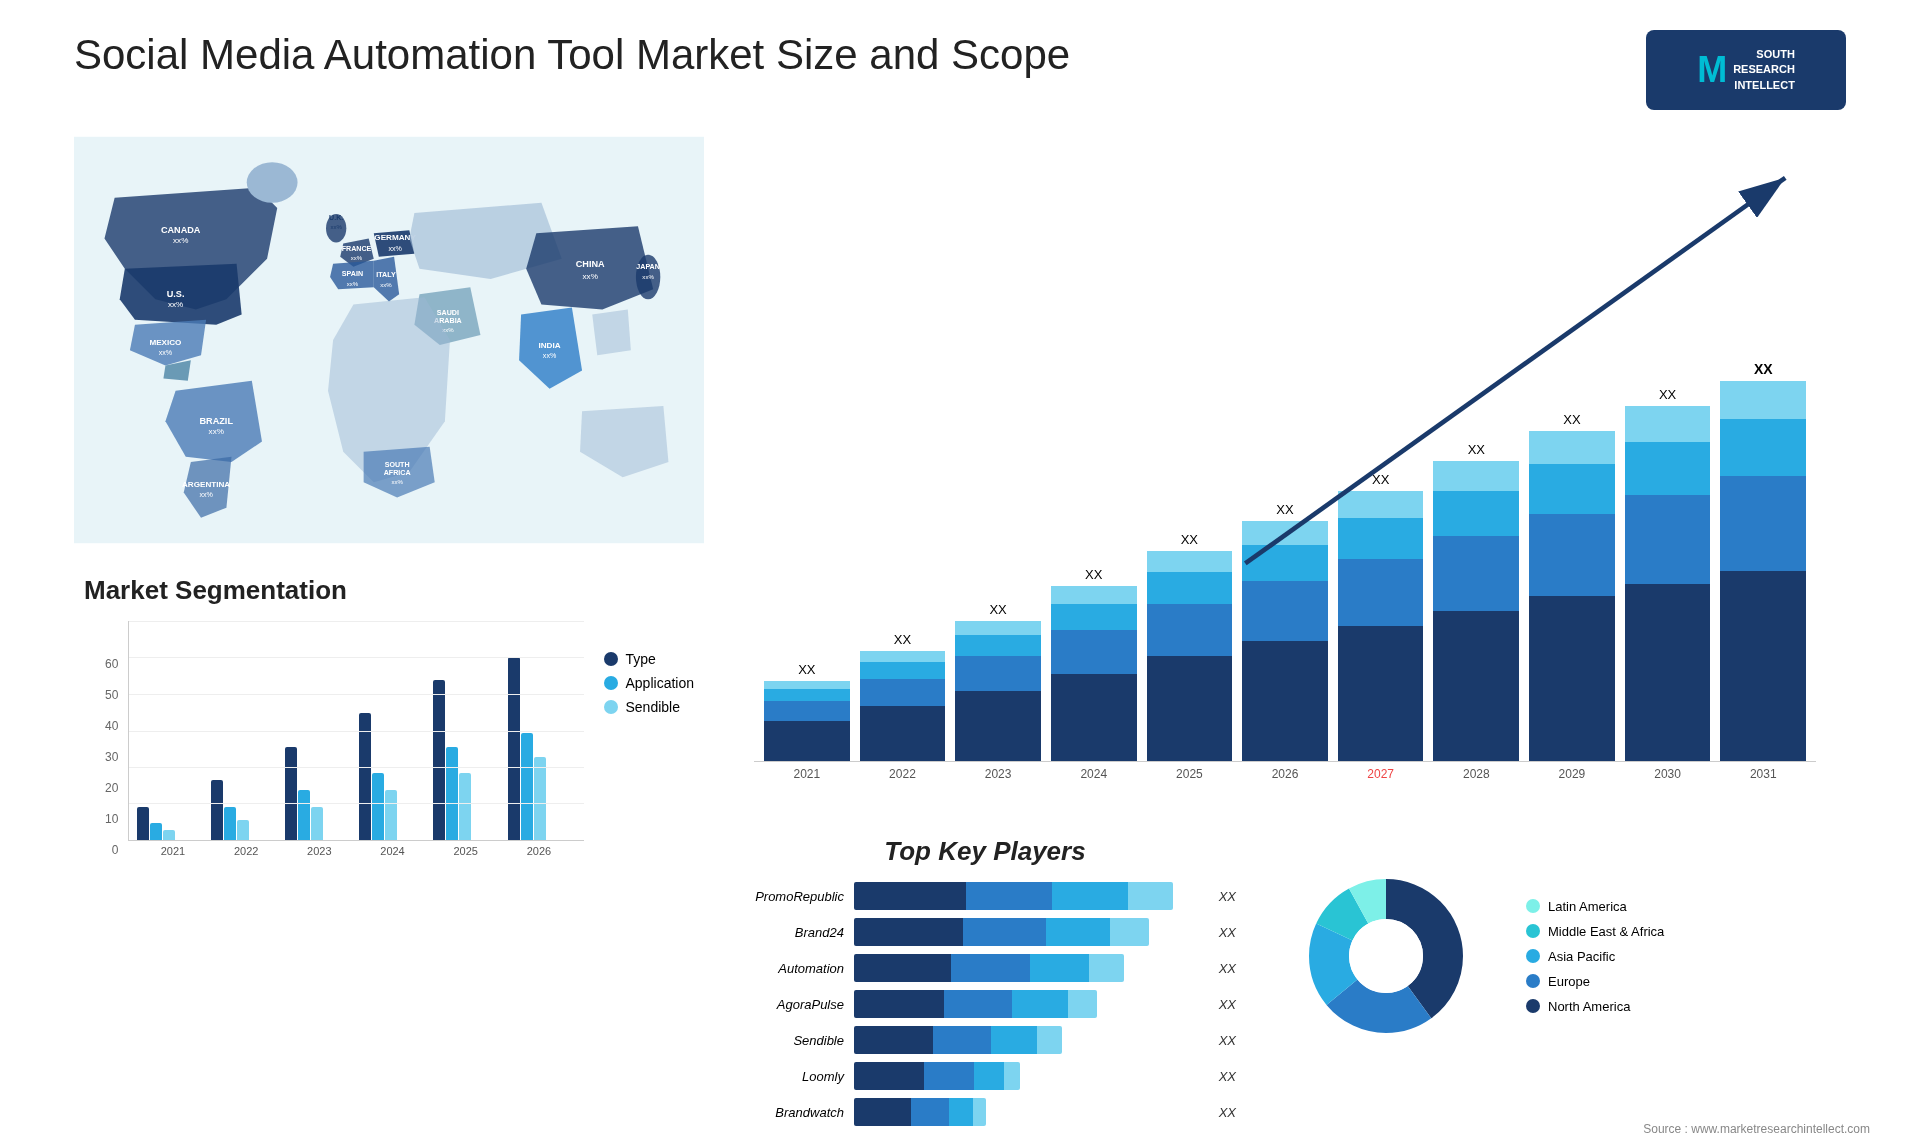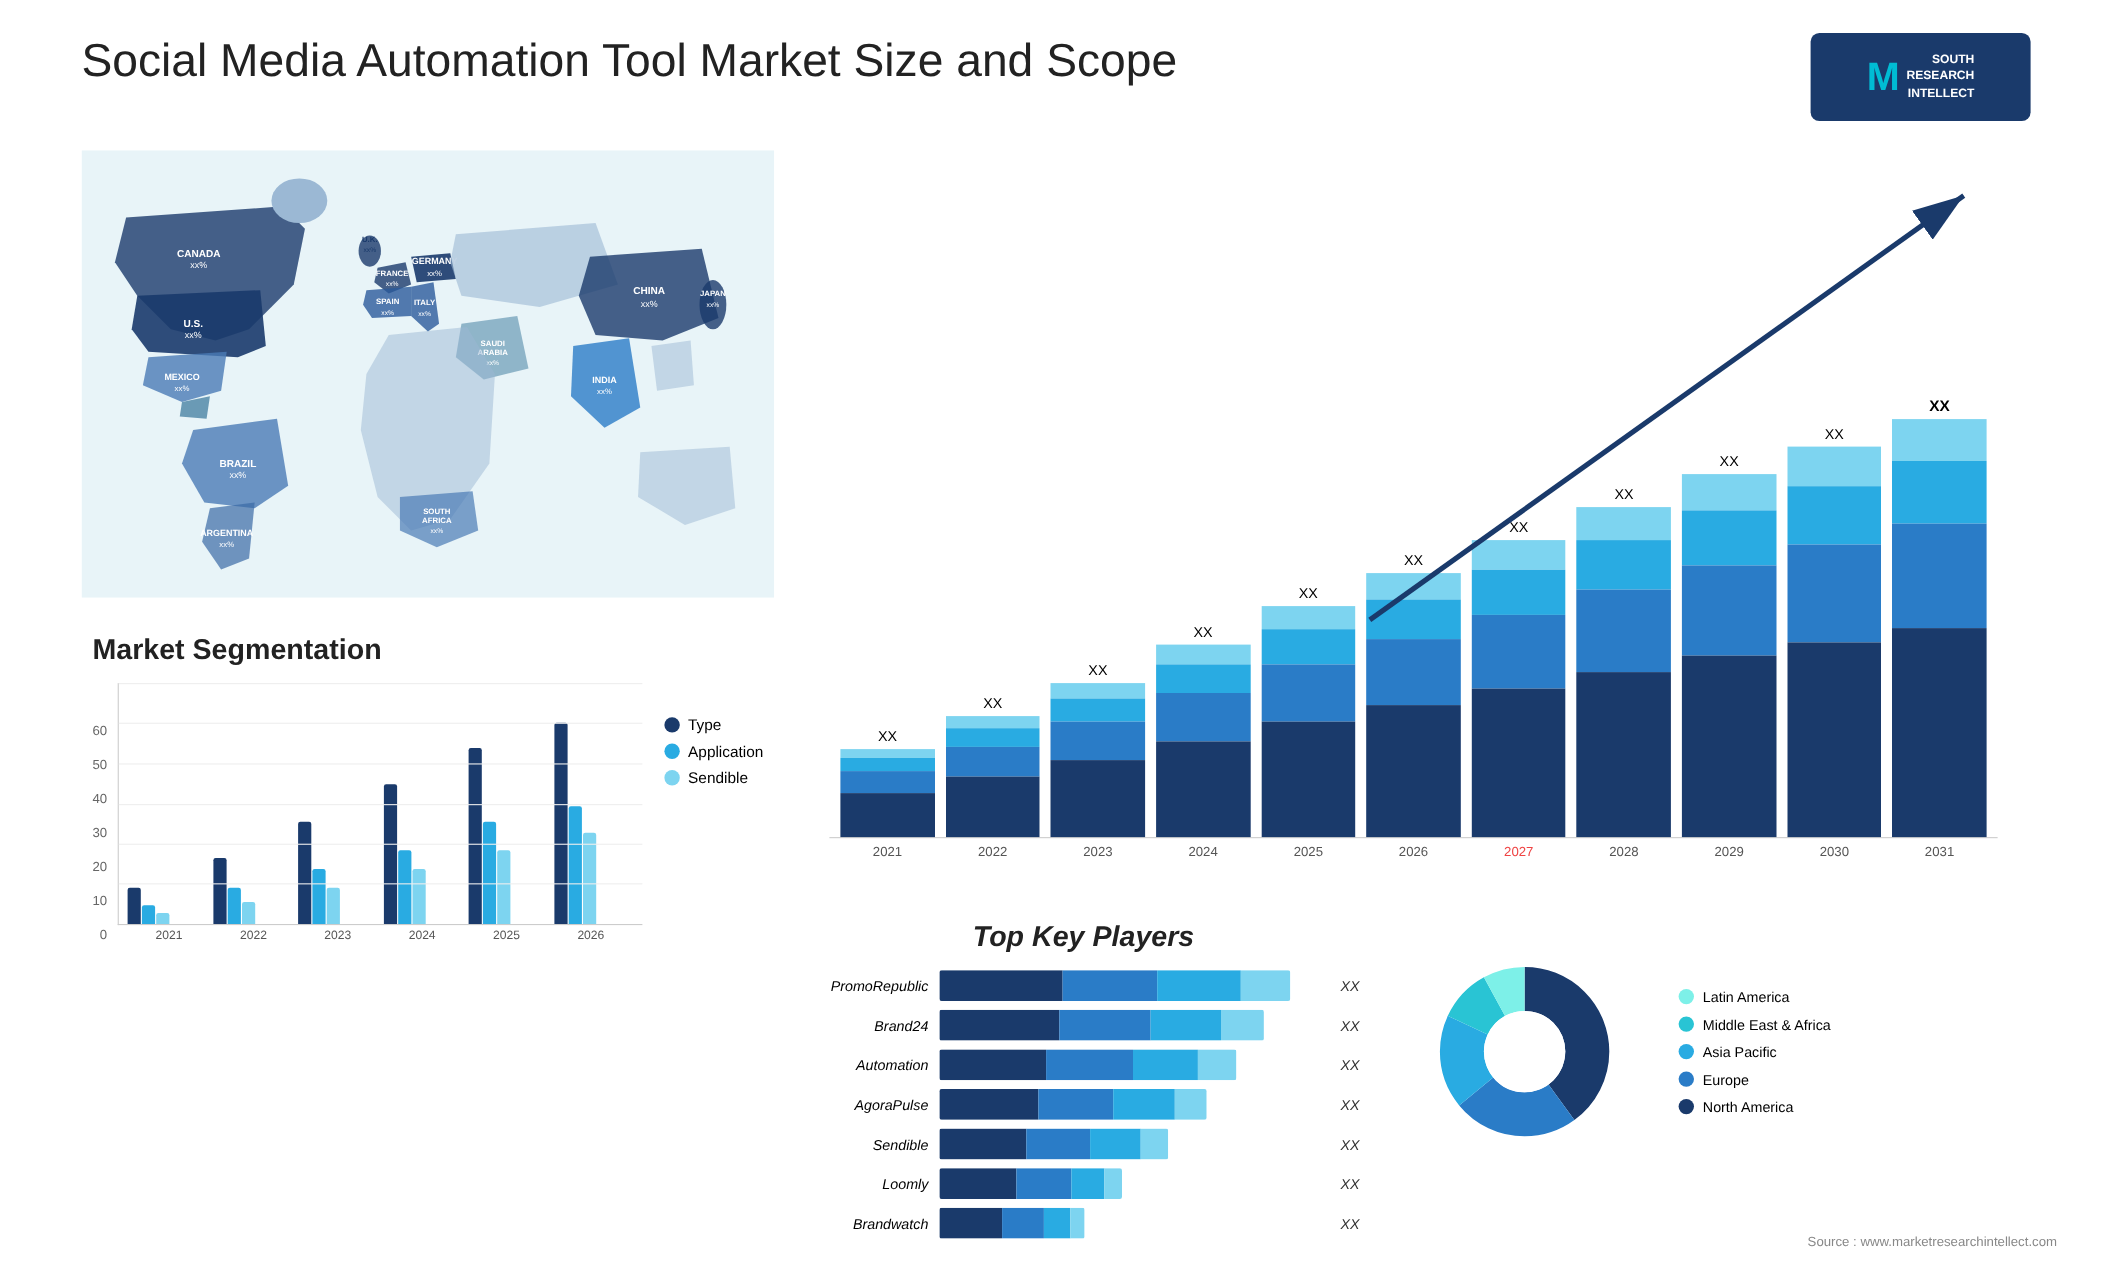--- a/index.html
+++ b/index.html
@@ -345,21 +345,21 @@
 
           <path d="M 510,175 L 545,170 L 548,210 L 515,215 Z" fill="#9bb8d4" opacity="0.5"></path>
         </svg>
       </div>
 
       <div class="segmentation-section">
         <div class="section-title">Market Segmentation</div>
         <div class="seg-chart-with-legend">
           <div class="seg-chart-inner">
 
-            <div style="display:flex; align-items:flex-end; gap:5px;">
+            <div style="display:flex; align-items:flex-end; gap:5px;margin-left:21px;">
               <div class="seg-y-axis">
                 <span>60</span>
                 <span>50</span>
                 <span>40</span>
                 <span>30</span>
                 <span>20</span>
                 <span>10</span>
                 <span>0</span>
               </div>
               <div style="flex:1; position:relative;">

